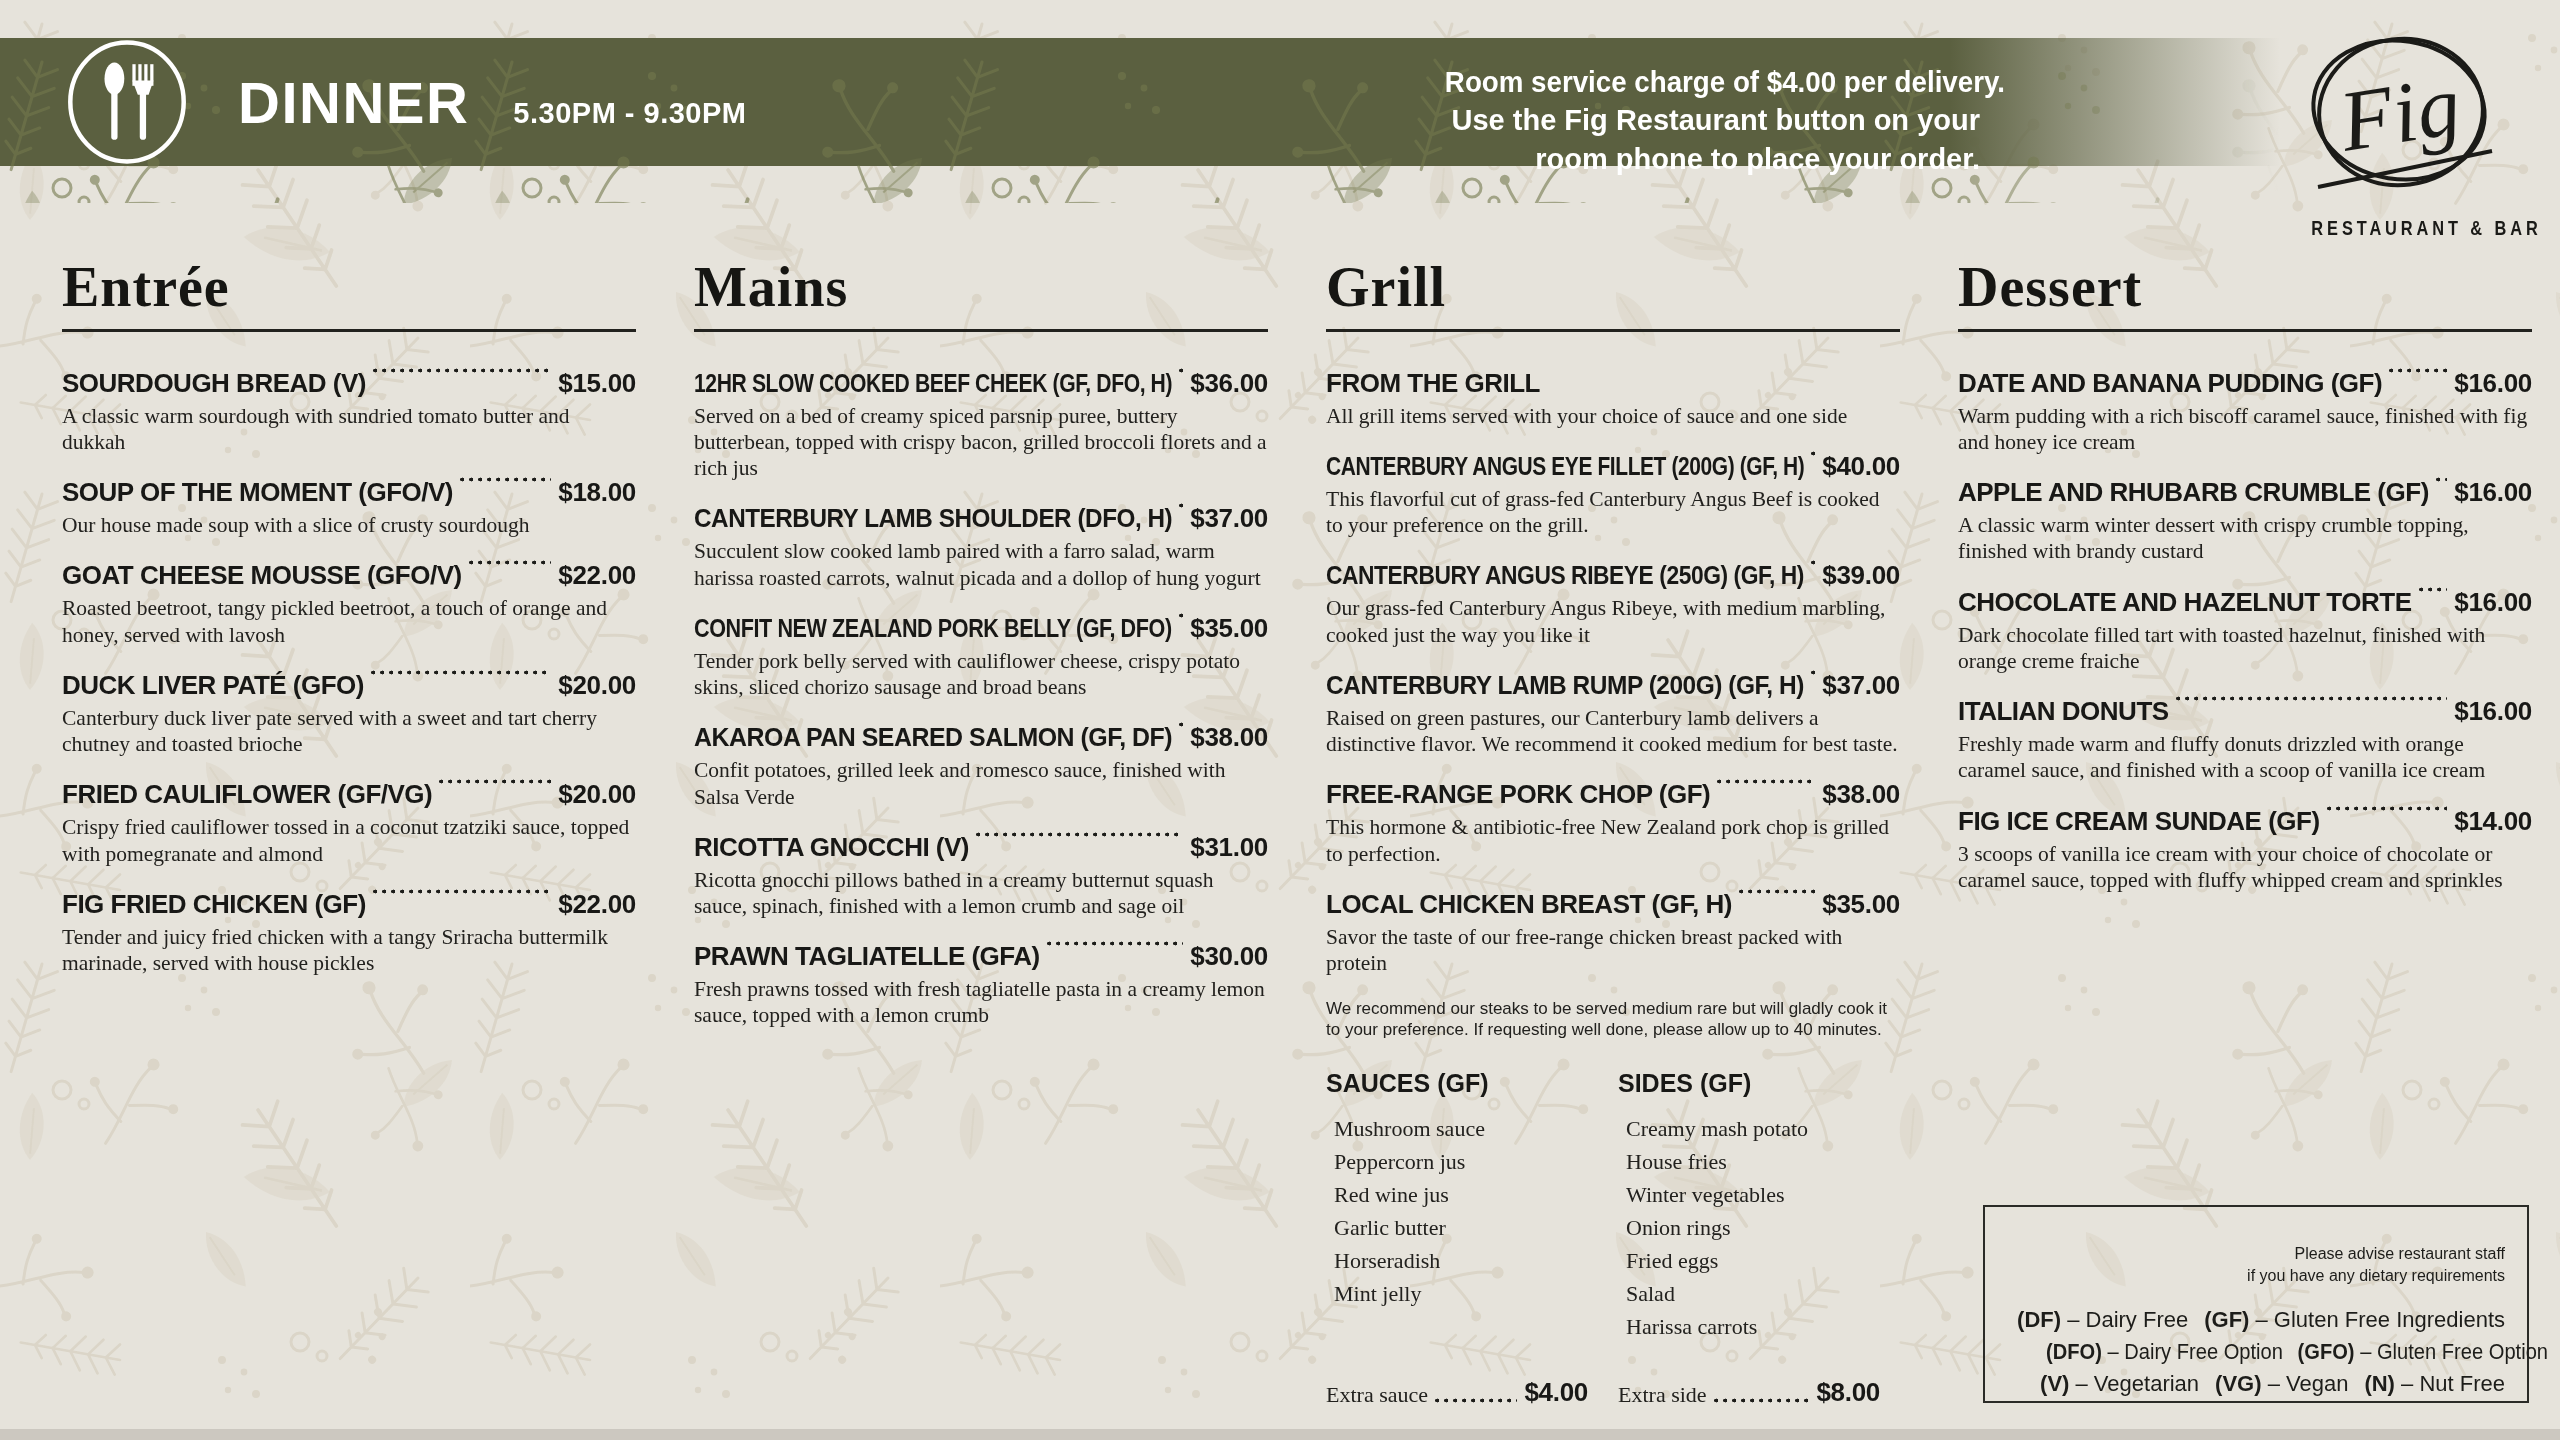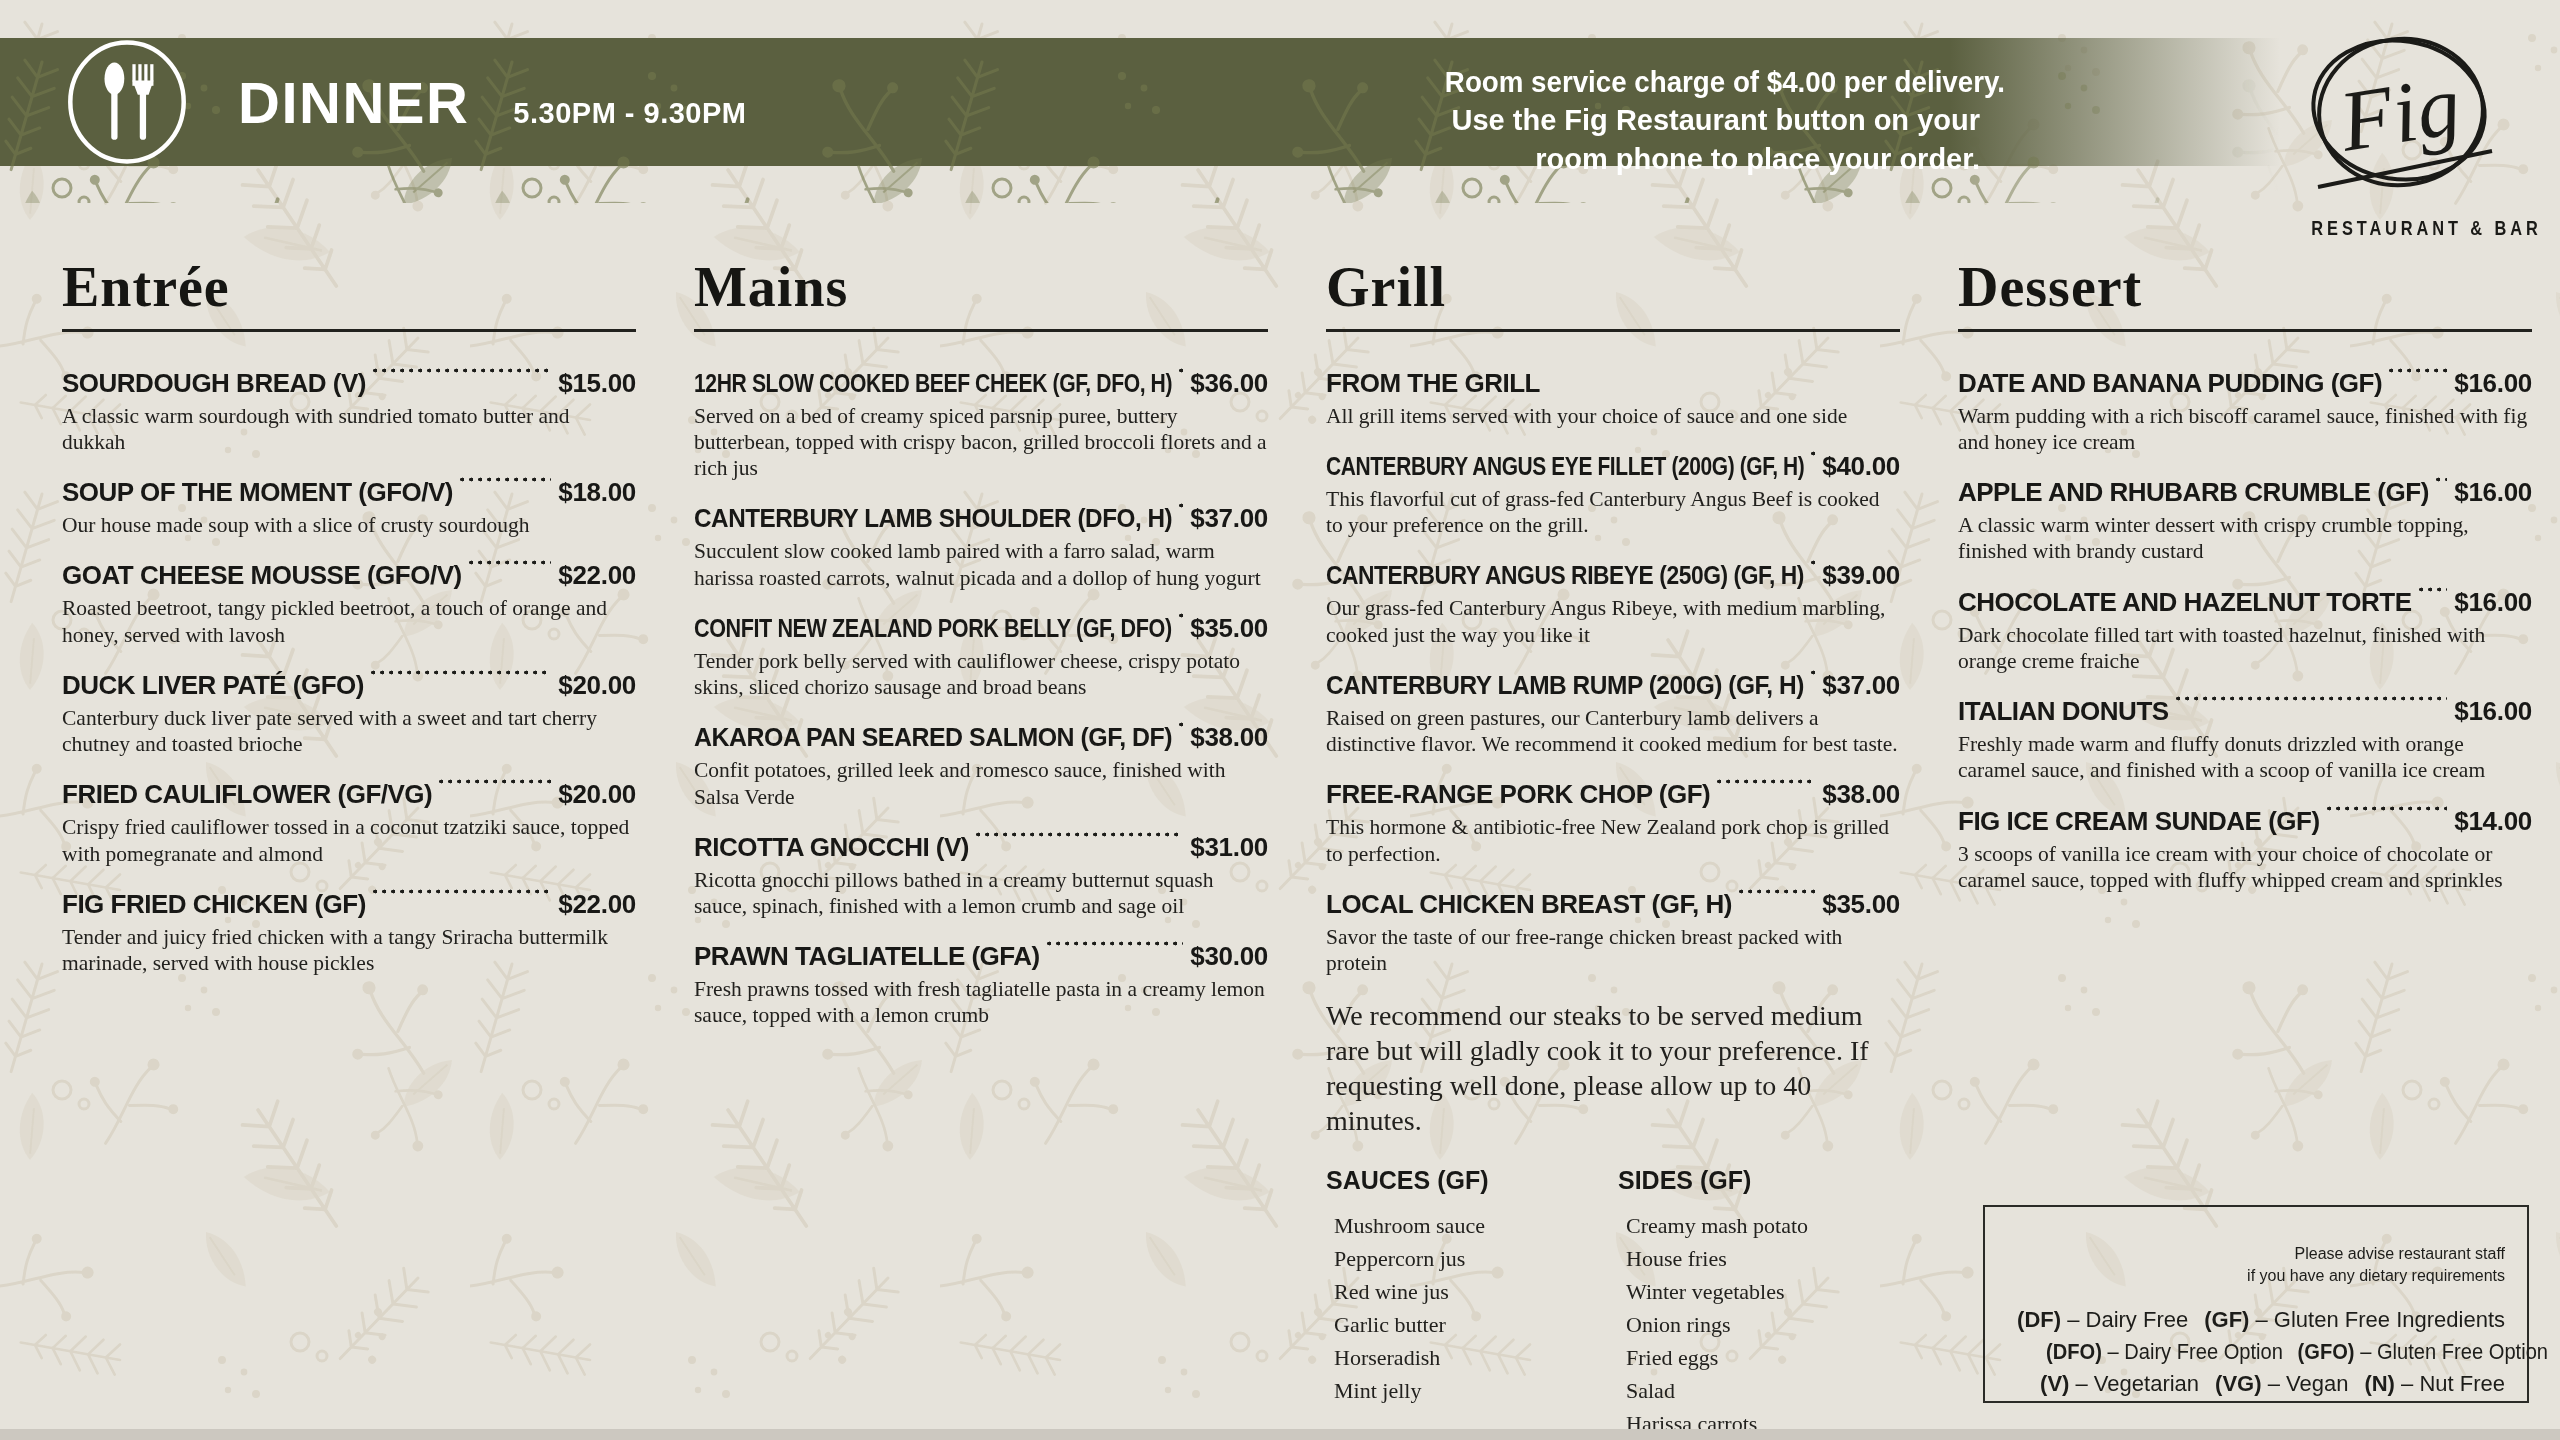--- a/index.html
+++ b/index.html
@@ -38,21 +38,21 @@
   .row{display:flex;}
   .iname{flex:0 0 auto;font-size:26px;font-weight:700;letter-spacing:-0.5px;white-space:nowrap;color:#18181五6;}
   .iname,.iprice{color:#181816;}
   .leader{flex:1 1 0;min-width:0;height:5px;margin:0 7px 5px 7px;
           background-image:radial-gradient(circle at 2.2px 2.5px,#1d1d1a 1.9px,rgba(0,0,0,0) 2.1px);
           background-size:9px 5px;background-repeat:repeat-x;background-position:left bottom;}
   .iprice{flex:0 0 auto;font-size:26px;font-weight:700;letter-spacing:-0.3px;white-space:nowrap;}
   .idesc{font-family:"Liberation Serif",serif;font-size:21.5px;line-height:1.22;color:#22211e;margin-top:4px;}
 
   
-  .gnote{font-family:Liberation Serif, serif;font-size:28px;line-height:1.25;color:#22211e;margin:4px 0 28px 0;}
+  .gnote{font-family:Liberation Sans, sans-serif;font-size:17px;line-height:1.25;color:#22211e;margin:4px 0 28px 0;}
   .glists{display:flex;}
   .glist{width:292px;flex:0 0 auto;}
   .glist h3{margin:0 0 14px 0;font-size:25px;font-weight:700;color:#181816;}
   .glist ul{list-style:none;margin:8px;padding:0;font-family:"Liberation Serif",serif;
             font-size:22px;line-height:1.5;color:#22211e;}
   .gextras{display:flex;margin-top:26px;}
   .gx{width:292px;flex:0 0 auto;display:flex;align-items:flex-end;box-sizing:border-box;padding-right:30px;}
   .gx .xlabel{flex:0 0 auto;font-family:"Liberation Serif",serif;font-size:22px;color:#22211e;white-space:nowrap;}
 
   

